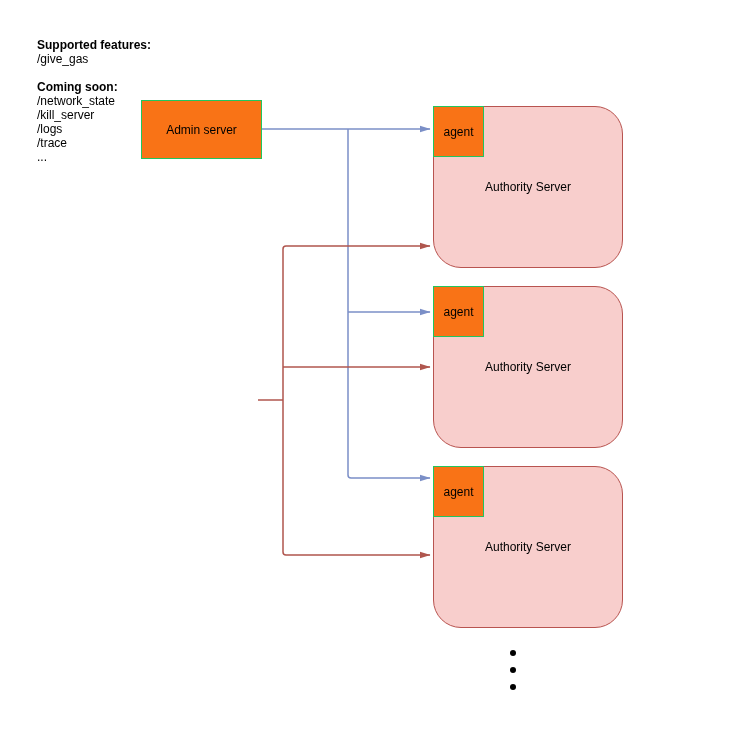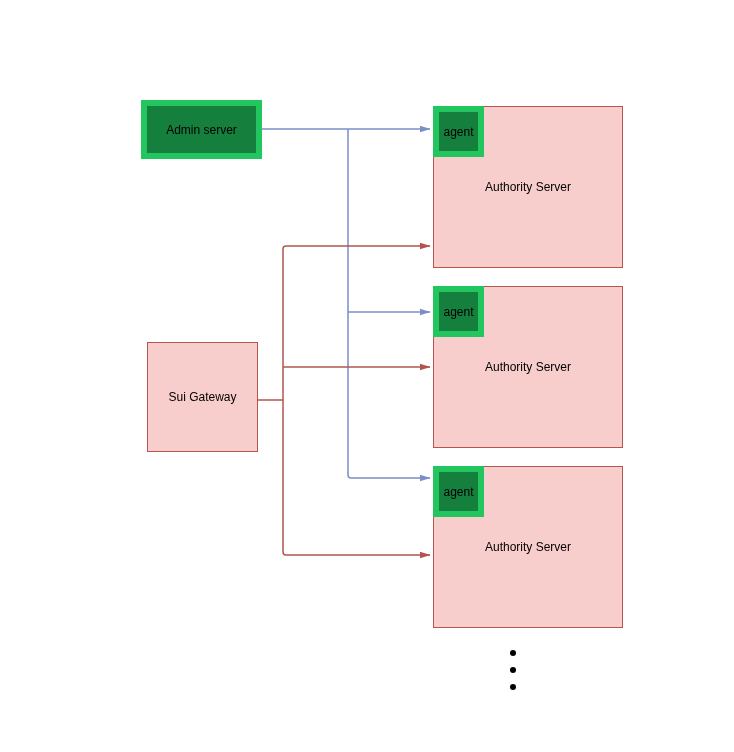--- a/index.html
+++ b/index.html
@@ -43,30 +43,30 @@
     position: absolute;
     box-sizing: border-box;
     display: flex;
     align-items: center;
     justify-content: center;
     font-size: 12px;
     text-align: center;
     z-index: 2;
   }
   .blue-box {
-    background: #15803d;
-    border: 6px solid #22c55e;
+    background: #f97316;
+    border: 1px solid #22c55e;
   }
   .pink-box {
     background: #f8cecc;
     border: 1px solid #b85450;
   }
   .admin    { left: 141px; top: 100px; width: 121px; height: 59px; }
   .gateway  { left: 147px; top: 342px; width: 111px; height: 110px; }
-  .authority { left: 433px; width: 190px; height: 162px; }
+  .authority { left: 433px; width: 190px; height: 162px; border-radius: 28px; }
   .as1 { top: 106px; }
   .as2 { top: 286px; }
   .as3 { top: 466px; }
   .agent { left: 433px; width: 51px; height: 51px; z-index: 3; }
   .ag1 { top: 106px; }
   .ag2 { top: 286px; }
   .ag3 { top: 466px; }
   .dots {
     position: absolute;
     left: 510px;
@@ -101,28 +101,35 @@
     <path d="M262 129 L430 129" stroke="#7b8fc7" stroke-width="1.5" fill="none" marker-end="url(#arrow-blue)"></path>
     <path d="M348 129 L348 475 Q348 478 351 478 L430 478" stroke="#7b8fc7" stroke-width="1.5" fill="none" stroke-linejoin="round" marker-end="url(#arrow-blue)"></path>
     <path d="M348 312 L430 312" stroke="#7b8fc7" stroke-width="1.5" fill="none" marker-end="url(#arrow-blue)"></path>
 
     <path d="M258 400 L283 400" stroke="#b0564e" stroke-width="1.5" fill="none"></path>
     <path d="M283 400 L283 249 Q283 246 286 246 L430 246" stroke="#b0564e" stroke-width="1.5" fill="none" stroke-linejoin="round" marker-end="url(#arrow-red)"></path>
     <path d="M283 367 L430 367" stroke="#b0564e" stroke-width="1.5" fill="none" marker-end="url(#arrow-red)"></path>
     <path d="M283 400 L283 552 Q283 555 286 555 L430 555" stroke="#b0564e" stroke-width="1.5" fill="none" stroke-linejoin="round" marker-end="url(#arrow-red)"></path>
   </svg>
 
+  <div class="notes">
+    <div class="title">Supported features:</div>
+    <div>/give_gas</div>
+    <div class="title gap">Coming soon:</div>
+    <div>/network_state</div>
+    <div>/kill_server</div>
+    <div>/logs</div>
+    <div>/trace</div>
+    <div>...</div>
+  </div>
 
   <div class="box blue-box admin">
     <span>Admin server</span>
   </div>
 
-  <div class="box pink-box gateway">
-    <span>Sui Gateway</span>
-  </div>
 
   <div class="box pink-box authority as1">
     <span>Authority Server</span>
   </div>
   <div class="box blue-box agent ag1">
     <span>agent</span>
   </div>
 
   <div class="box pink-box authority as2">
     <span>Authority Server</span>

